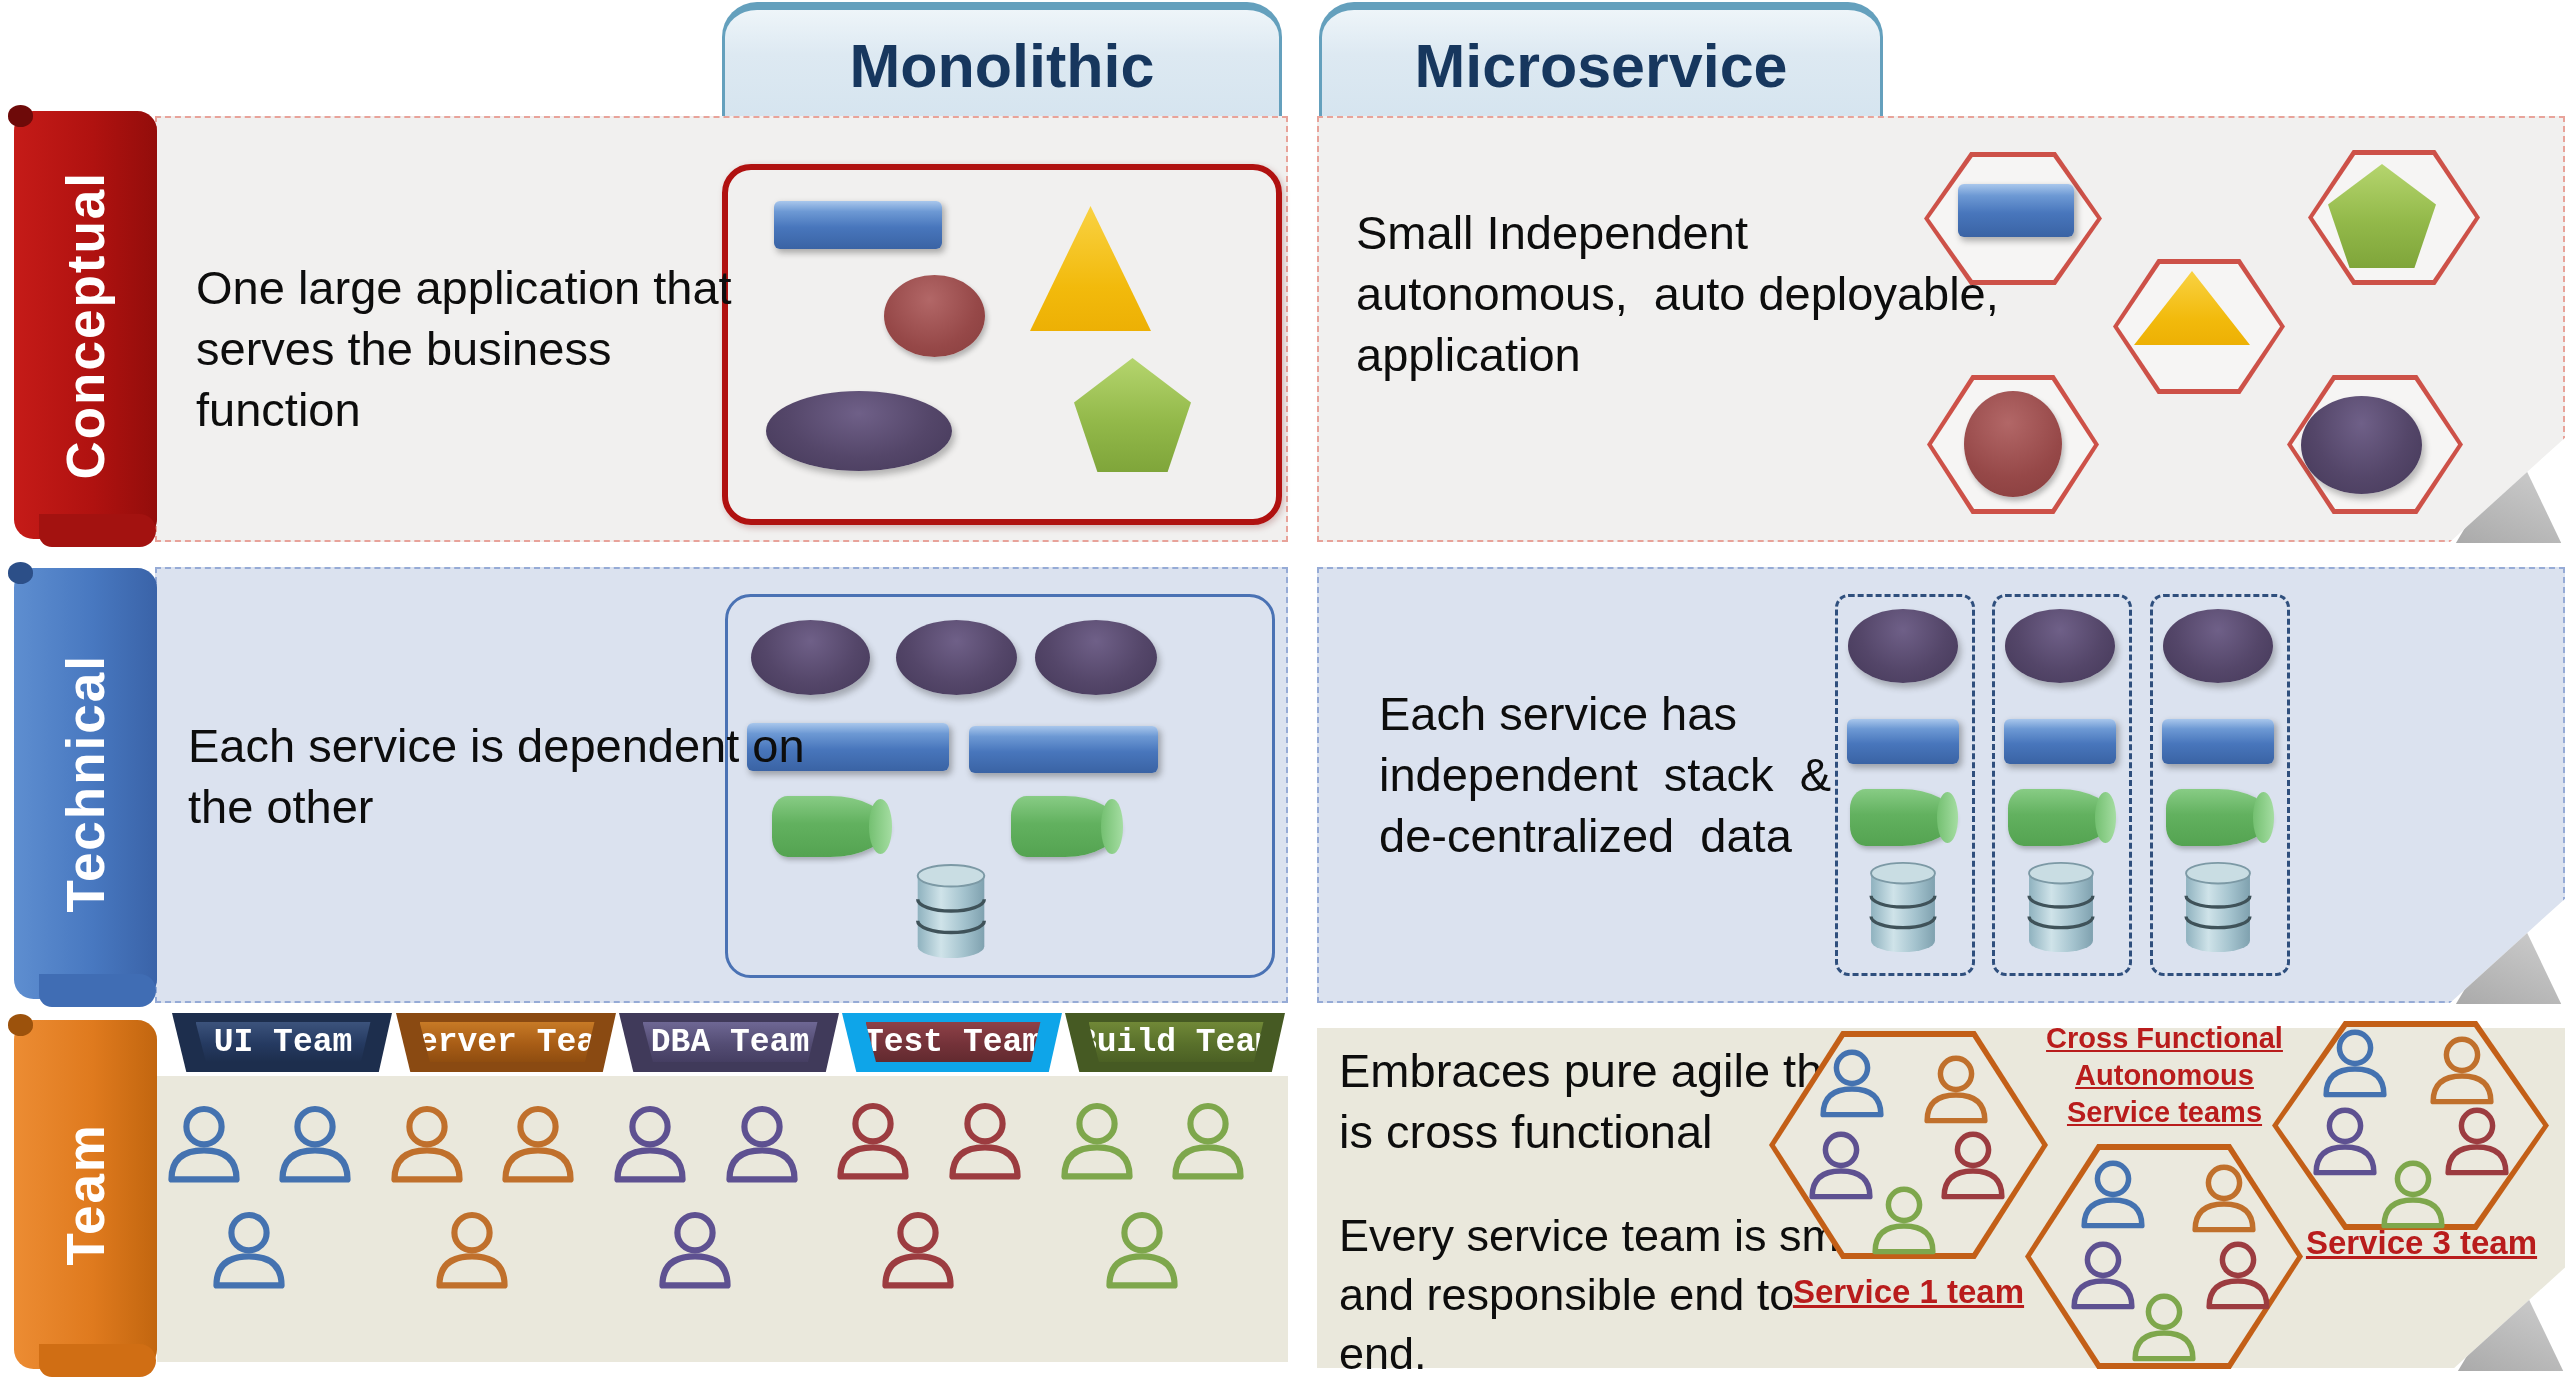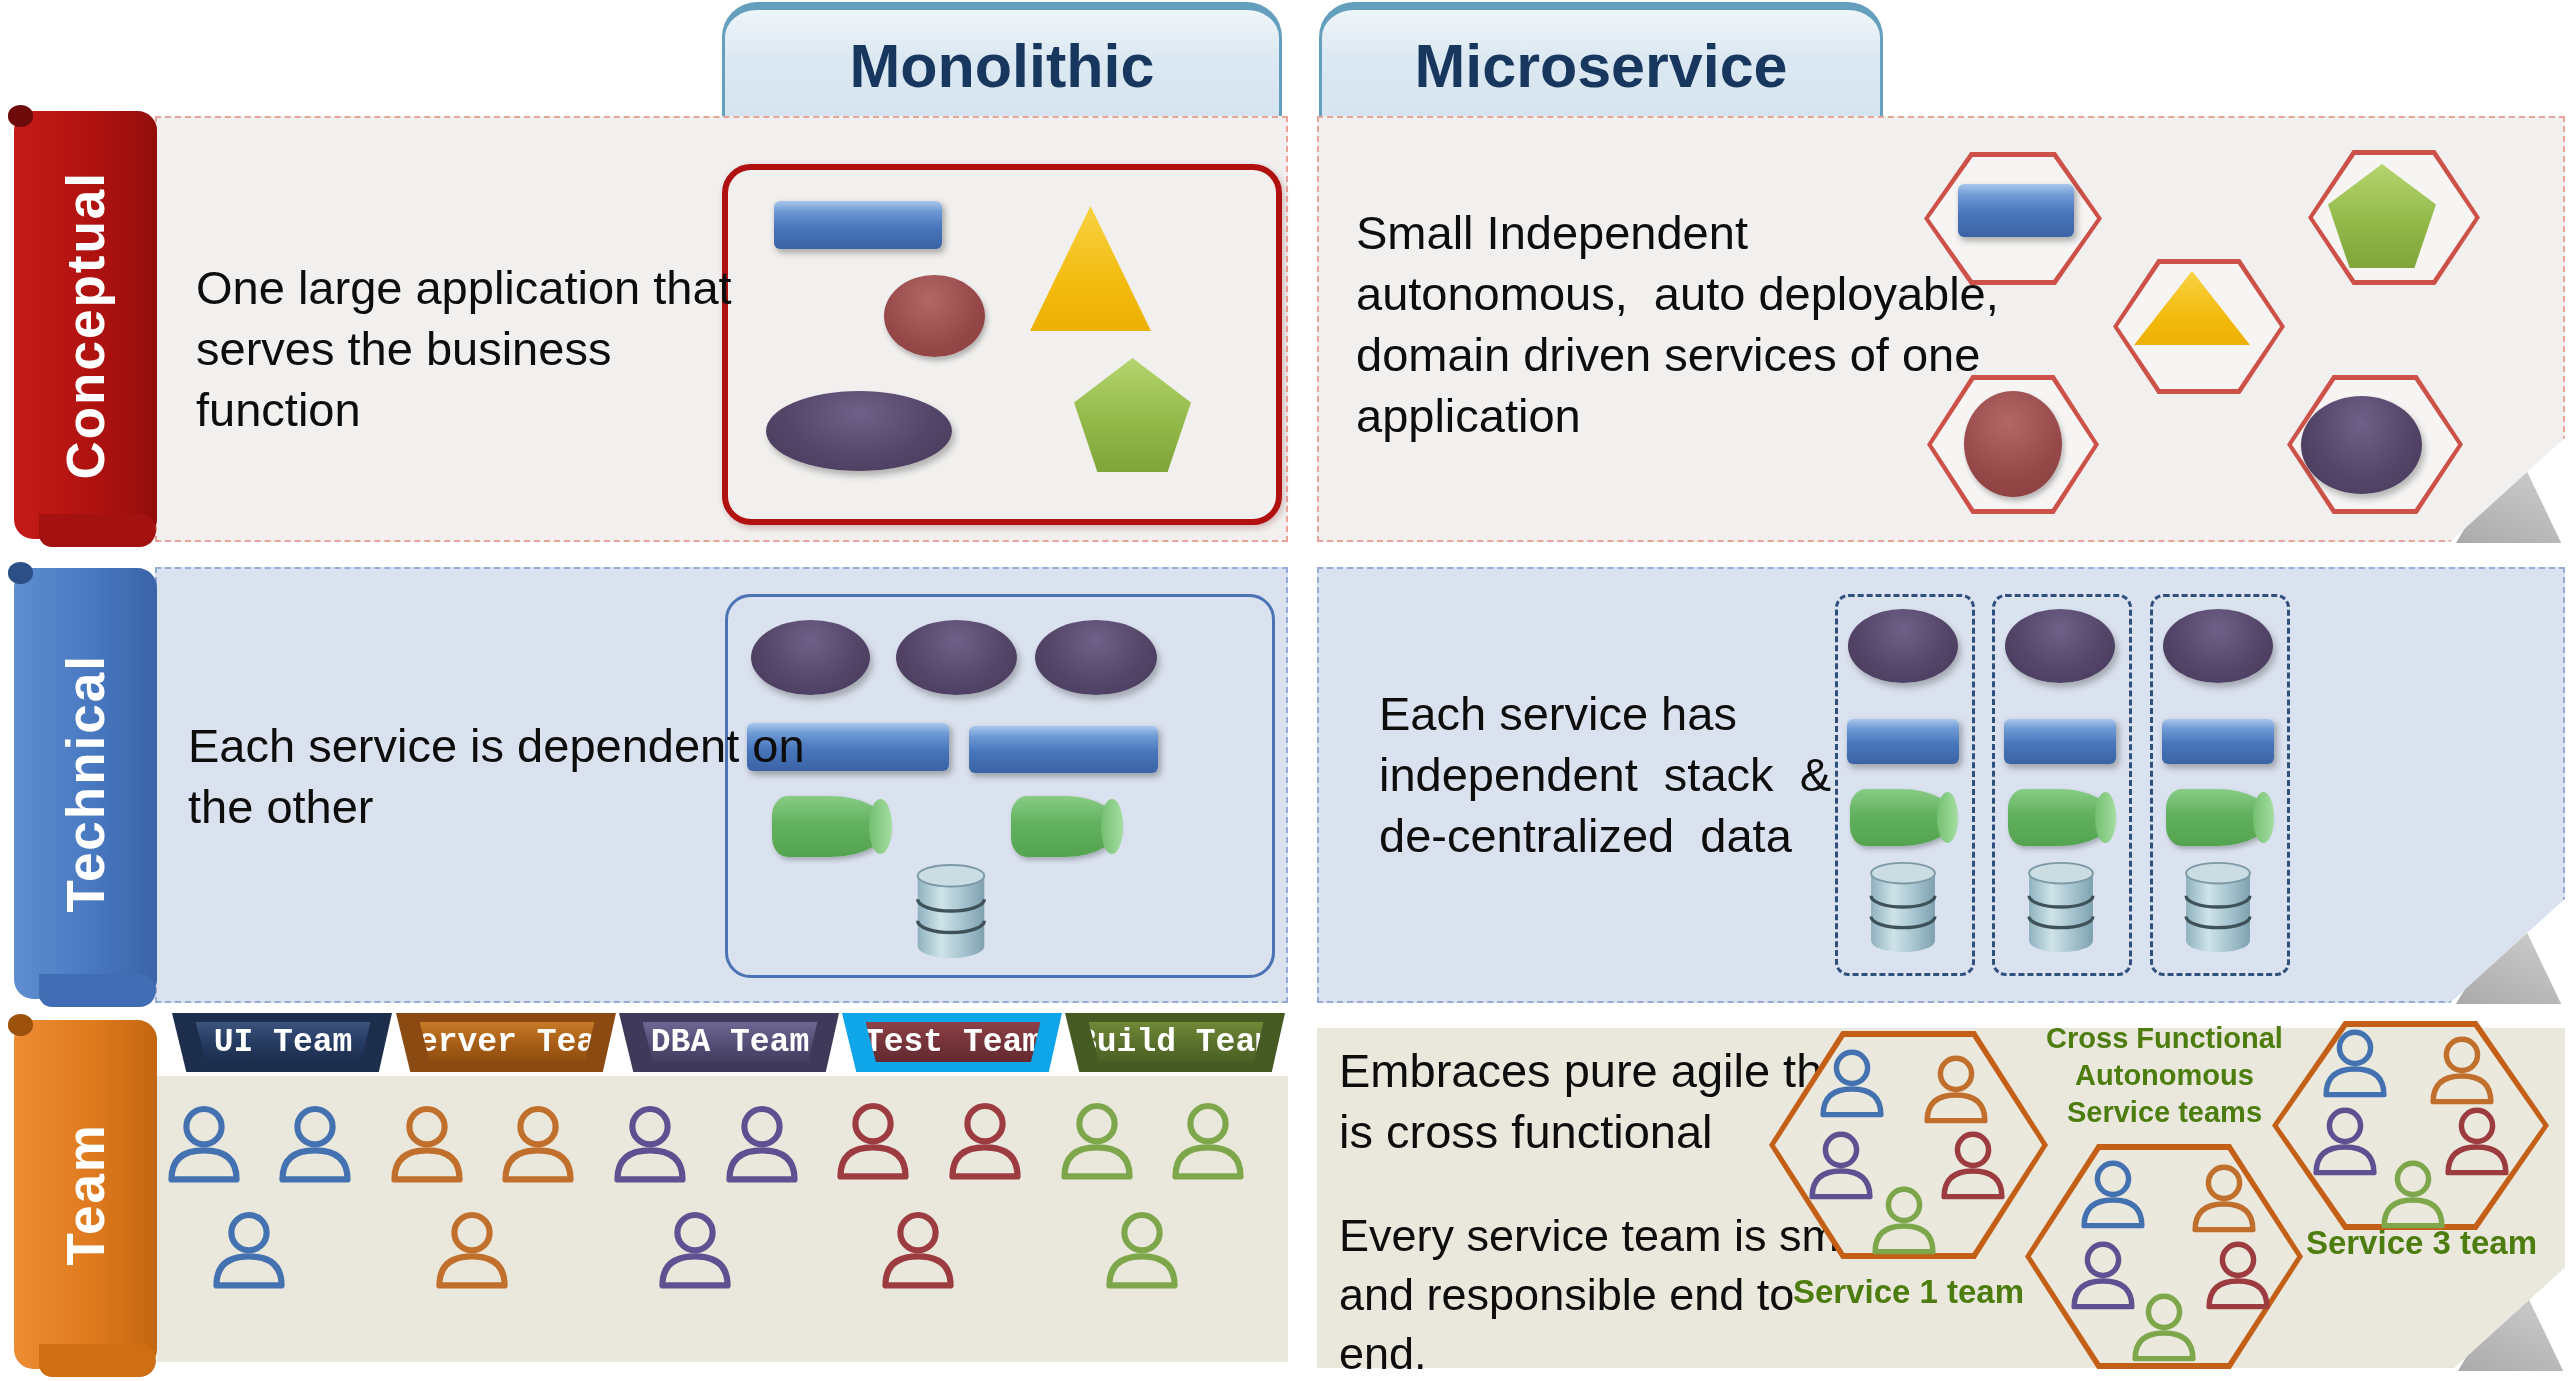--- a/index.html
+++ b/index.html
@@ -69,21 +69,21 @@
   .person{position:absolute;z-index:5;}
   .dbsvg{position:absolute;z-index:3;}
 
   
   .fold{position:absolute;right:-2.9px;bottom:-2.9px;width:117px;height:106px;background:#fff;
         clip-path:polygon(100% 0,100% 100%,0 100%);z-index:5;}
   .fold i{content:'';position:absolute;inset:0;display:block;
         background:linear-gradient(205deg,#d8d8d8,#a9a9a9);
         clip-path:polygon(56% 8%,96% 100%,6% 100%);}
 
-  .cap{position:absolute;color:#4d7c0f;z-index:6;}
+  .cap{position:absolute;color:#b91c1c;z-index:6;text-decoration:underline;}
 </style>
 </head>
 <body>
 
 <svg width="0" height="0" style="position:absolute" aria-hidden="true">
   <defs>
     <linearGradient id="dbg" x1="0" y1="0" x2="1" y2="0">
       <stop offset="0" stop-color="#8fb2bf"></stop>
         <stop offset="0.35" stop-color="#cfe3e9"></stop>
       <stop offset="0.7" stop-color="#a3c2cd"></stop>
@@ -129,21 +129,20 @@
   <div class="pel" style="left:766px;top:391px;width:186px;height:80px;"></div>
 
   <div class="panel p-gray" style="left:1317px;top:116px;width:1248px;height:426px;">
     <div class="fold">
         <i></i>
       </div>
   </div>
   <div class="txt" style="left:1356px;top:202px;">
     <div>Small Independent</div>
     <div>autonomous,  auto deployable,</div>
-    <div>domain driven services of one</div>
     <div>application</div>
   </div>
 
   <div class="hexO hex-red" style="left:1924px;top:152px;width:178px;height:133px;">
       <div class="hexI"></div>
     </div>
   <div class="hexO hex-red" style="left:2113px;top:259px;width:172px;height:135px;">
       <div class="hexI"></div>
     </div>
   <div class="hexO hex-red" style="left:2308px;top:150px;width:172px;height:135px;">

